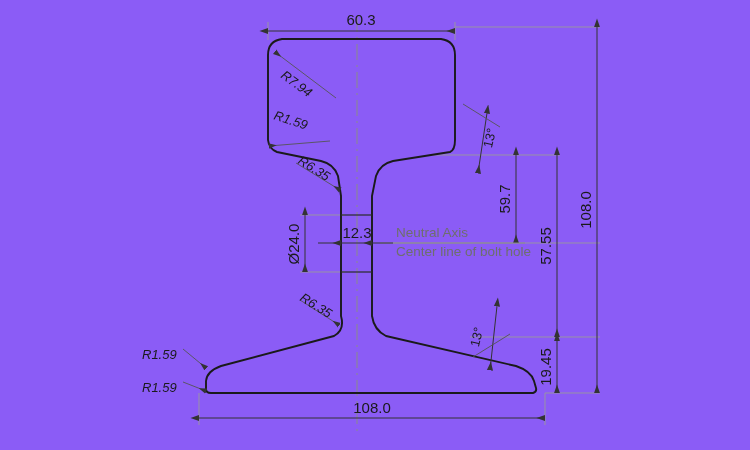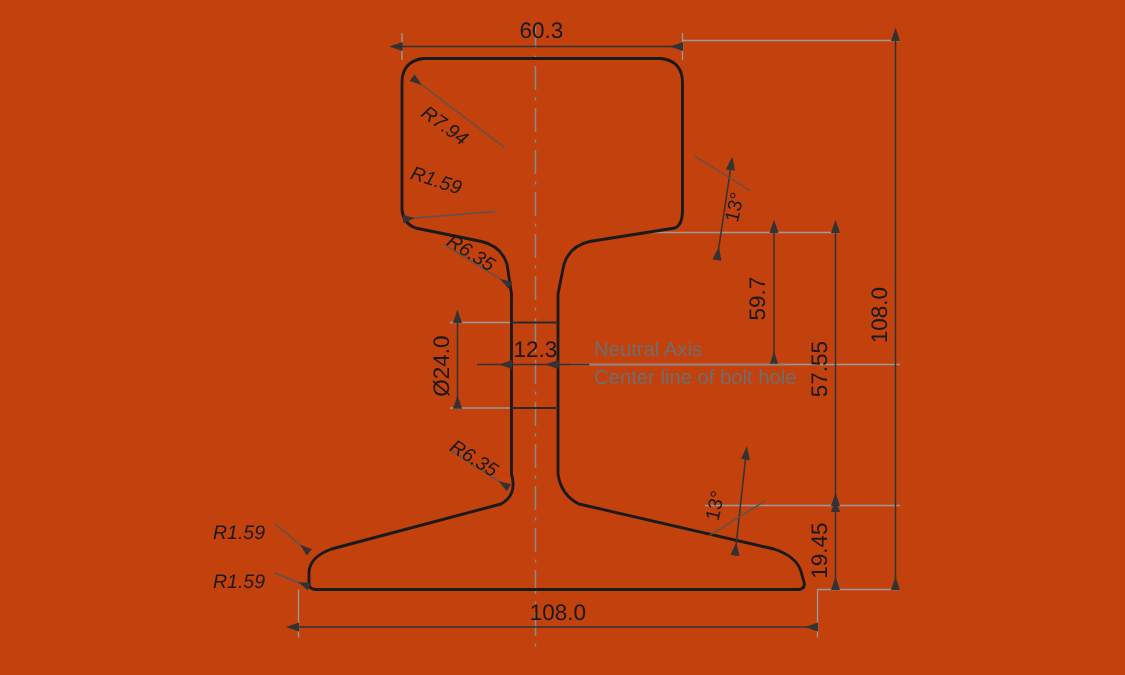--- a/index.html
+++ b/index.html
@@ -1,18 +1,18 @@
 <!DOCTYPE html>
 <html><head>
 <meta charset="utf-8">
 <style>
   html,body{margin:0;padding:0;background:#ffffff;}
   body{width:750px;height:450px;overflow:hidden;
        font-family:"Liberation Sans", sans-serif;}
-  #stage{position:relative;width:750px;height:450px;background:#c2410c;}
+  #stage{position:relative;width:750px;height:450px;background:#8b5cf6;}
   svg{display:block;}
   .dimtext{font-family:"Liberation Sans", sans-serif;font-size:15px;fill:#1a1a1a;}
   .notetext{font-family:"Liberation Sans", sans-serif;font-size:13.5px;fill:#6e6e6e;}
   .radtext{font-family:"Liberation Sans", sans-serif;font-size:13px;fill:#1a1a1a;
            font-style:italic;}
   .angtext{font-family:"Liberation Sans", sans-serif;font-size:13px;fill:#1a1a1a;}
 </style>
 </head>
 <body>
 

